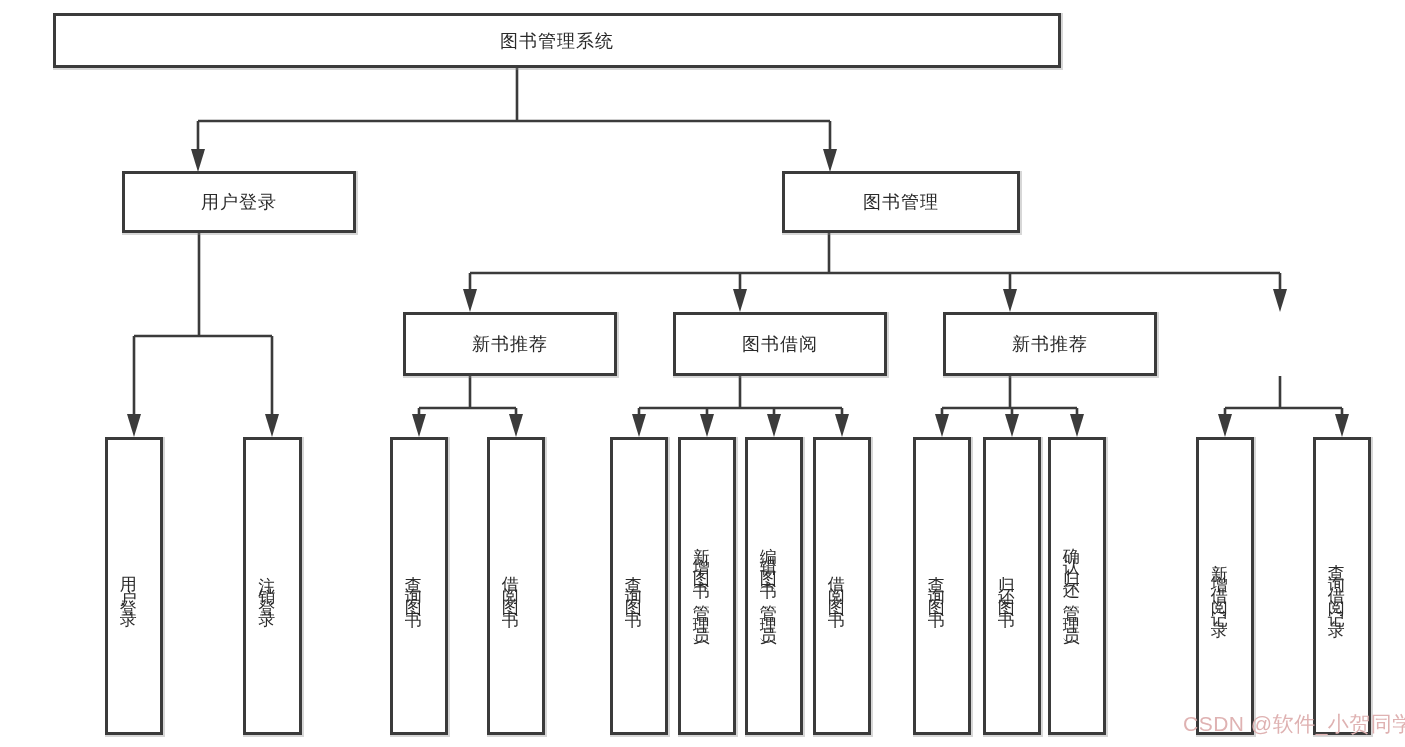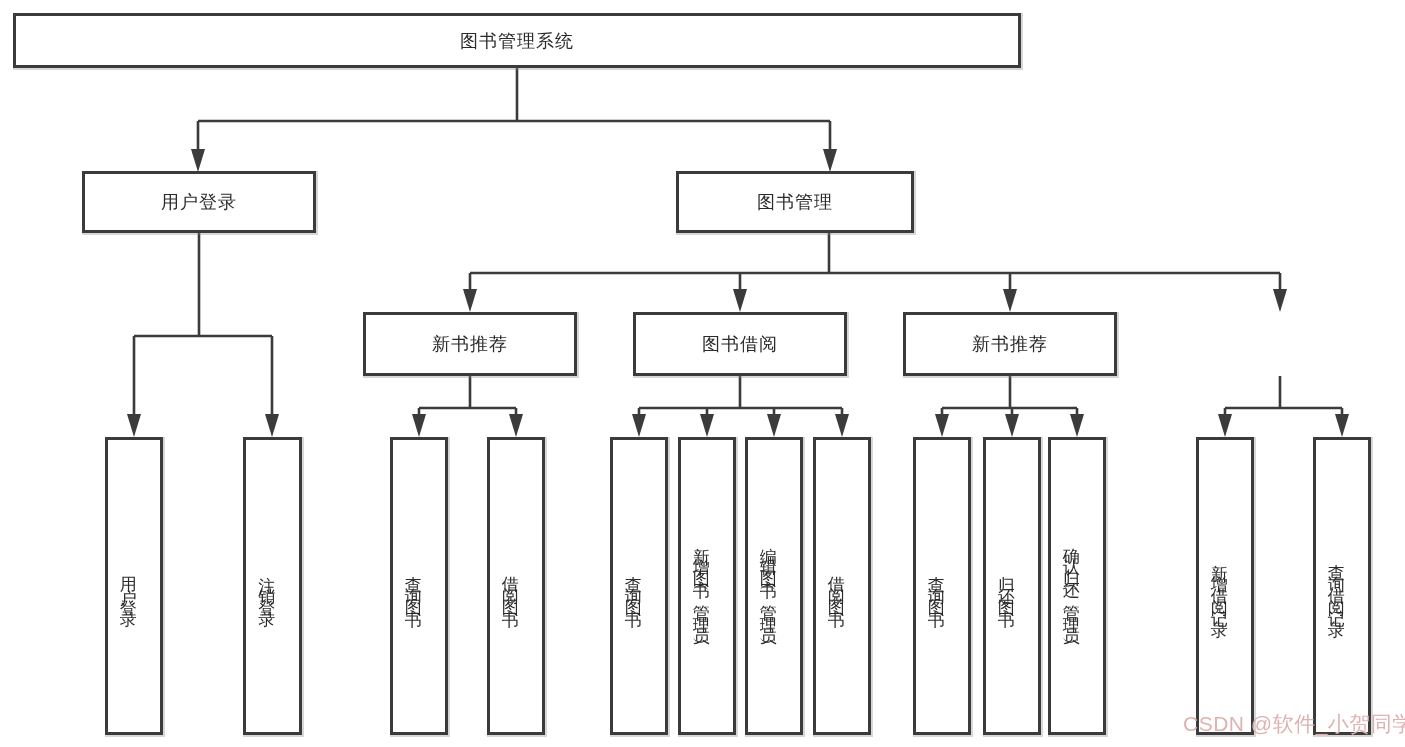--- a/index.html
+++ b/index.html
@@ -8,21 +8,21 @@
     font-family:"Liberation Sans", sans-serif;overflow:hidden;
   }
   #canvas{position:absolute;inset:0;width:1405px;height:747px;}
   svg.connectors{position:absolute;left:0;top:0;width:1405px;height:747px;z-index:1;}
   .node{
     position:absolute;box-sizing:border-box;background:#ffffff;
     border:3px solid #3b3b3b;box-shadow:1px 1px 0 1px rgba(140,140,140,.35);
     display:flex;align-items:center;justify-content:center;
     color:#2a2a2a;z-index:2;
   }
-  .node.h{font-size:18px;letter-spacing:1px;}
+  .node.h{font-size:18px;letter-spacing:1px;margin-left:40px;}
   .node.v{
     writing-mode:vertical-rl;text-orientation:mixed;
     font-size:17px;letter-spacing:0.68em;
   }
   .node.v .lbl{display:block;margin-block-start:0.68em;} 
   .watermark{
     position:absolute;z-index:3;font-size:21px;letter-spacing:0.5px;
     white-space:nowrap;color:#dfb2b2;
   }
 </style>
@@ -64,21 +64,21 @@
     </g>
   </svg>
 
   <div class="node h" style="left:13px;top:13px;width:1008px;height:55px">
     <span class="lbl">图书管理系统</span>
   </div>
 
   <div class="node h" style="left:82px;top:171px;width:234px;height:62px">
     <span class="lbl">用户登录</span>
   </div>
-  <div class="node h" style="left:676px;top:171px;width:238px;height:62px">
+  <div class="node h" style="left:742px;top:171px;width:238px;height:62px">
     <span class="lbl">图书管理</span>
   </div>
 
   <div class="node h" style="left:363px;top:312px;width:214px;height:64px">
     <span class="lbl">新书推荐</span>
   </div>
   <div class="node h" style="left:633px;top:312px;width:214px;height:64px">
     <span class="lbl">图书借阅</span>
   </div>
   <div class="node h" style="left:903px;top:312px;width:214px;height:64px">

